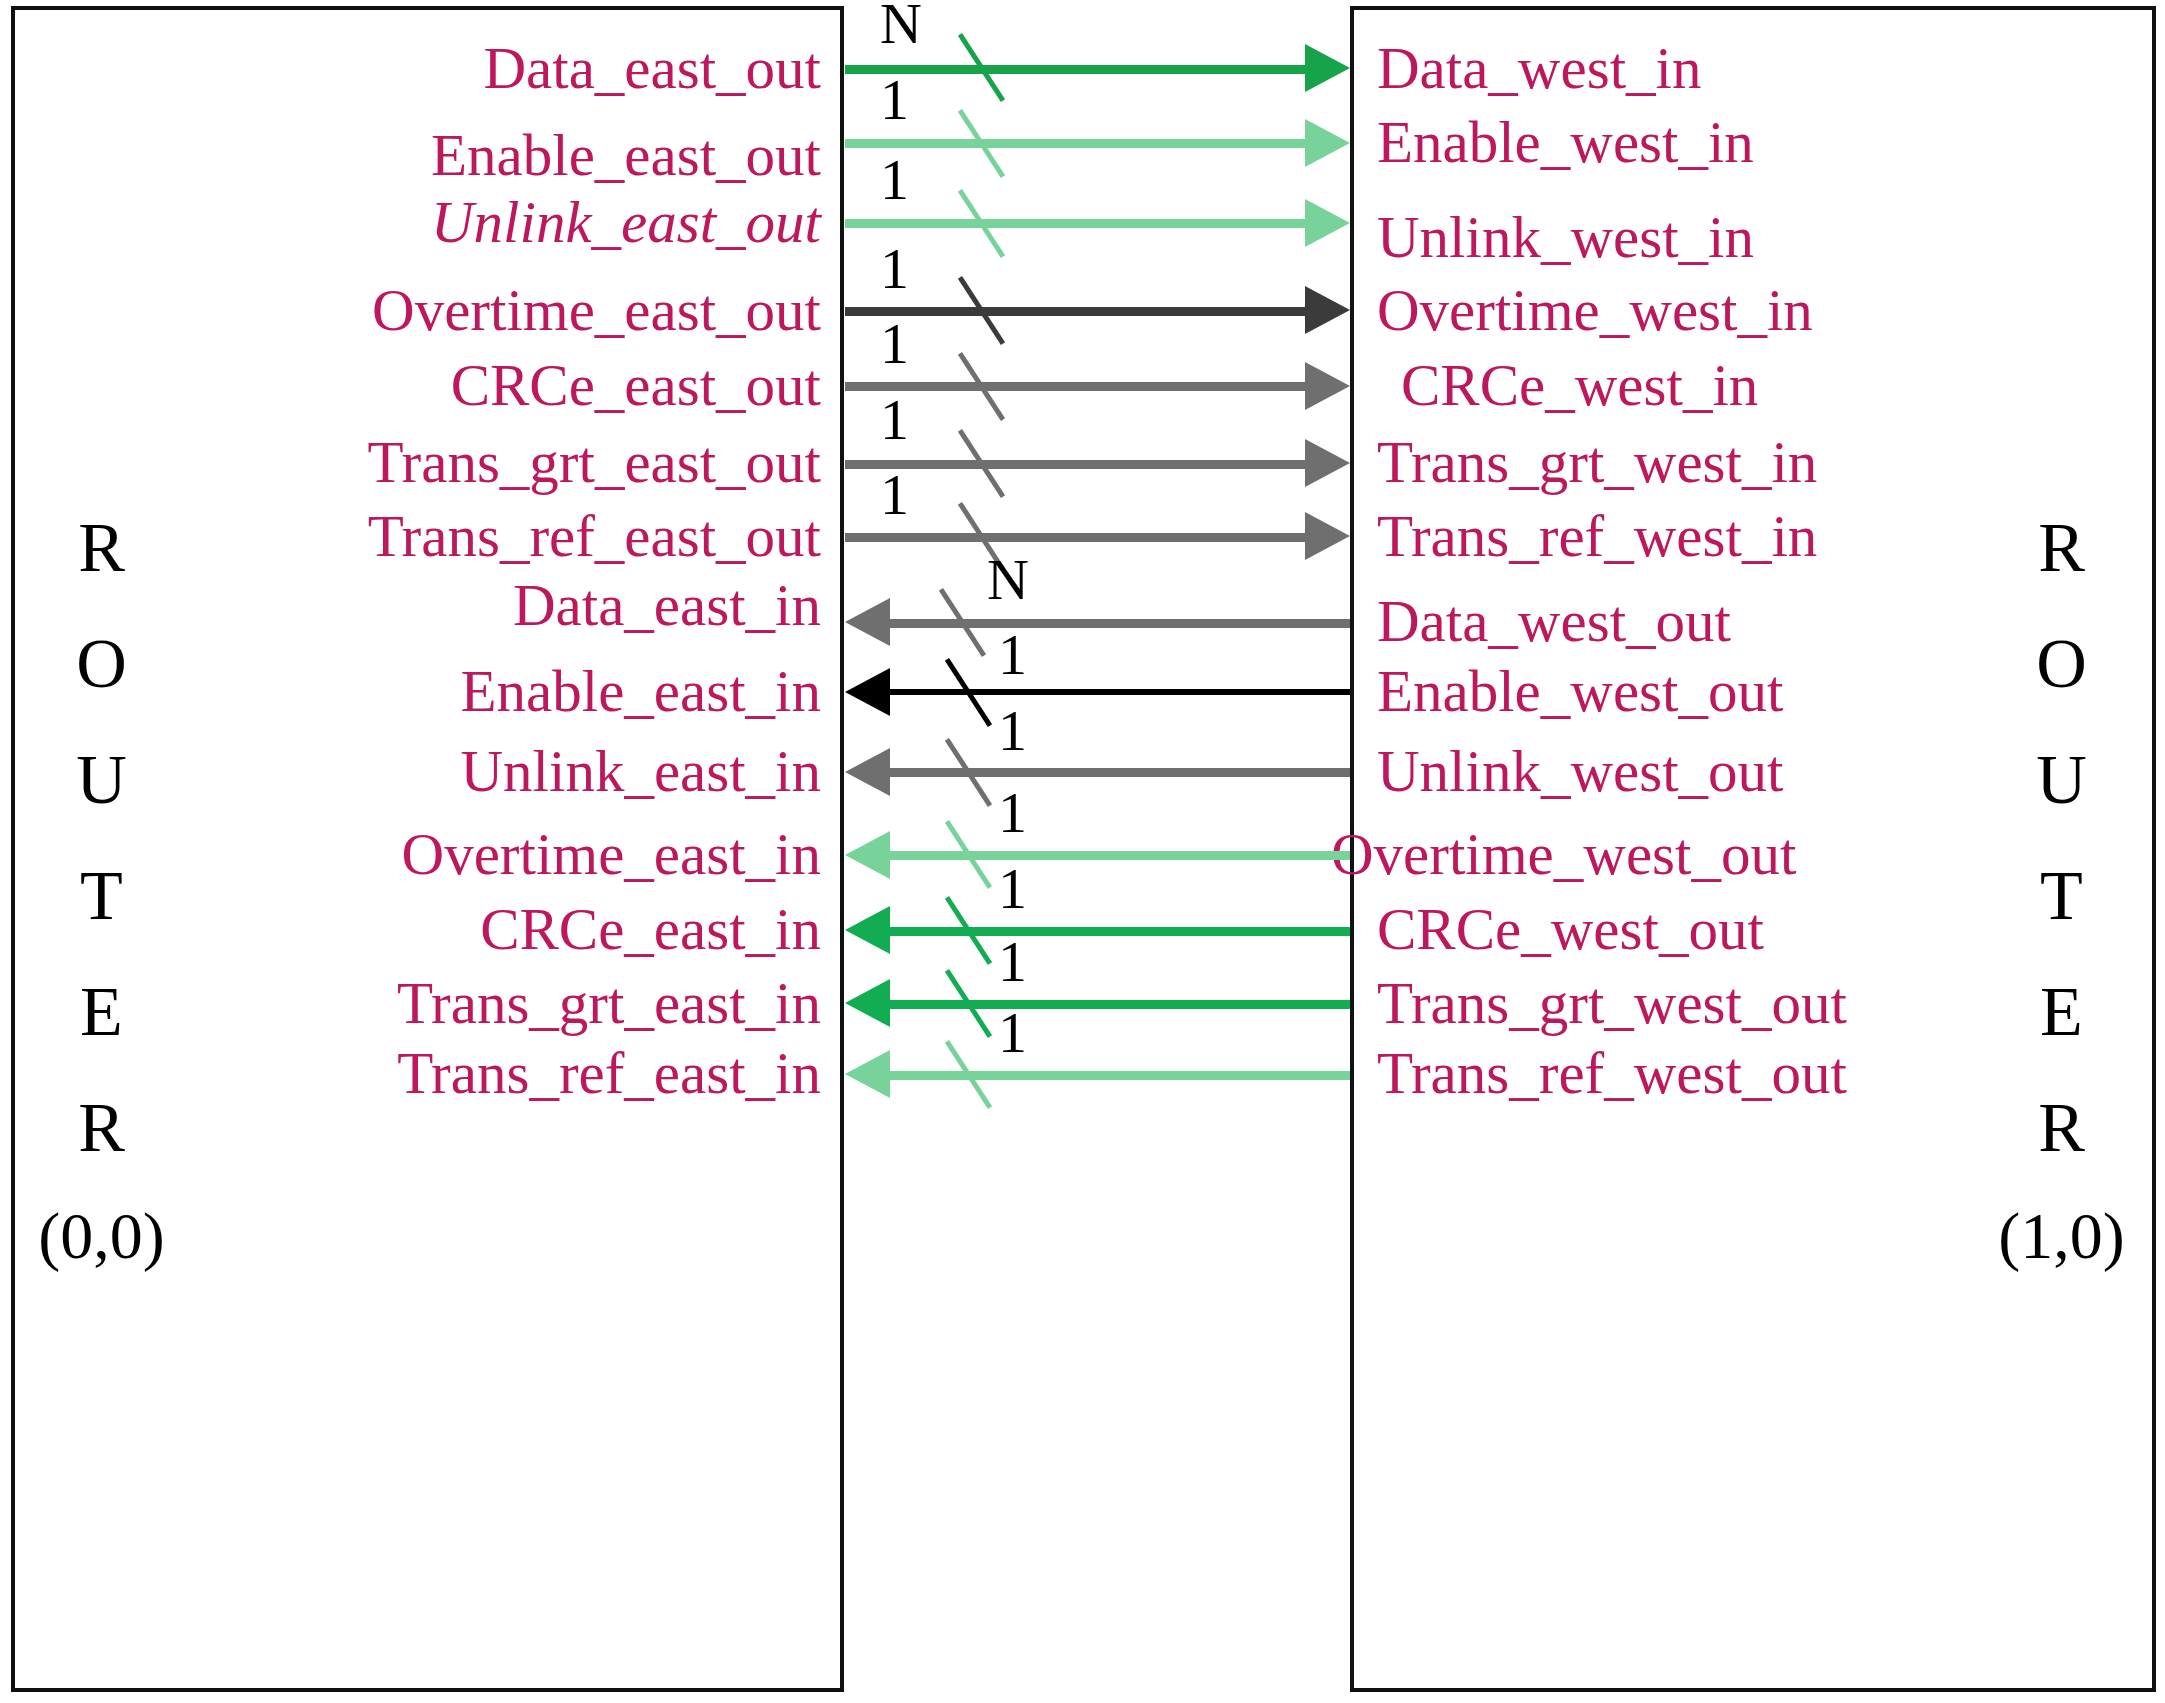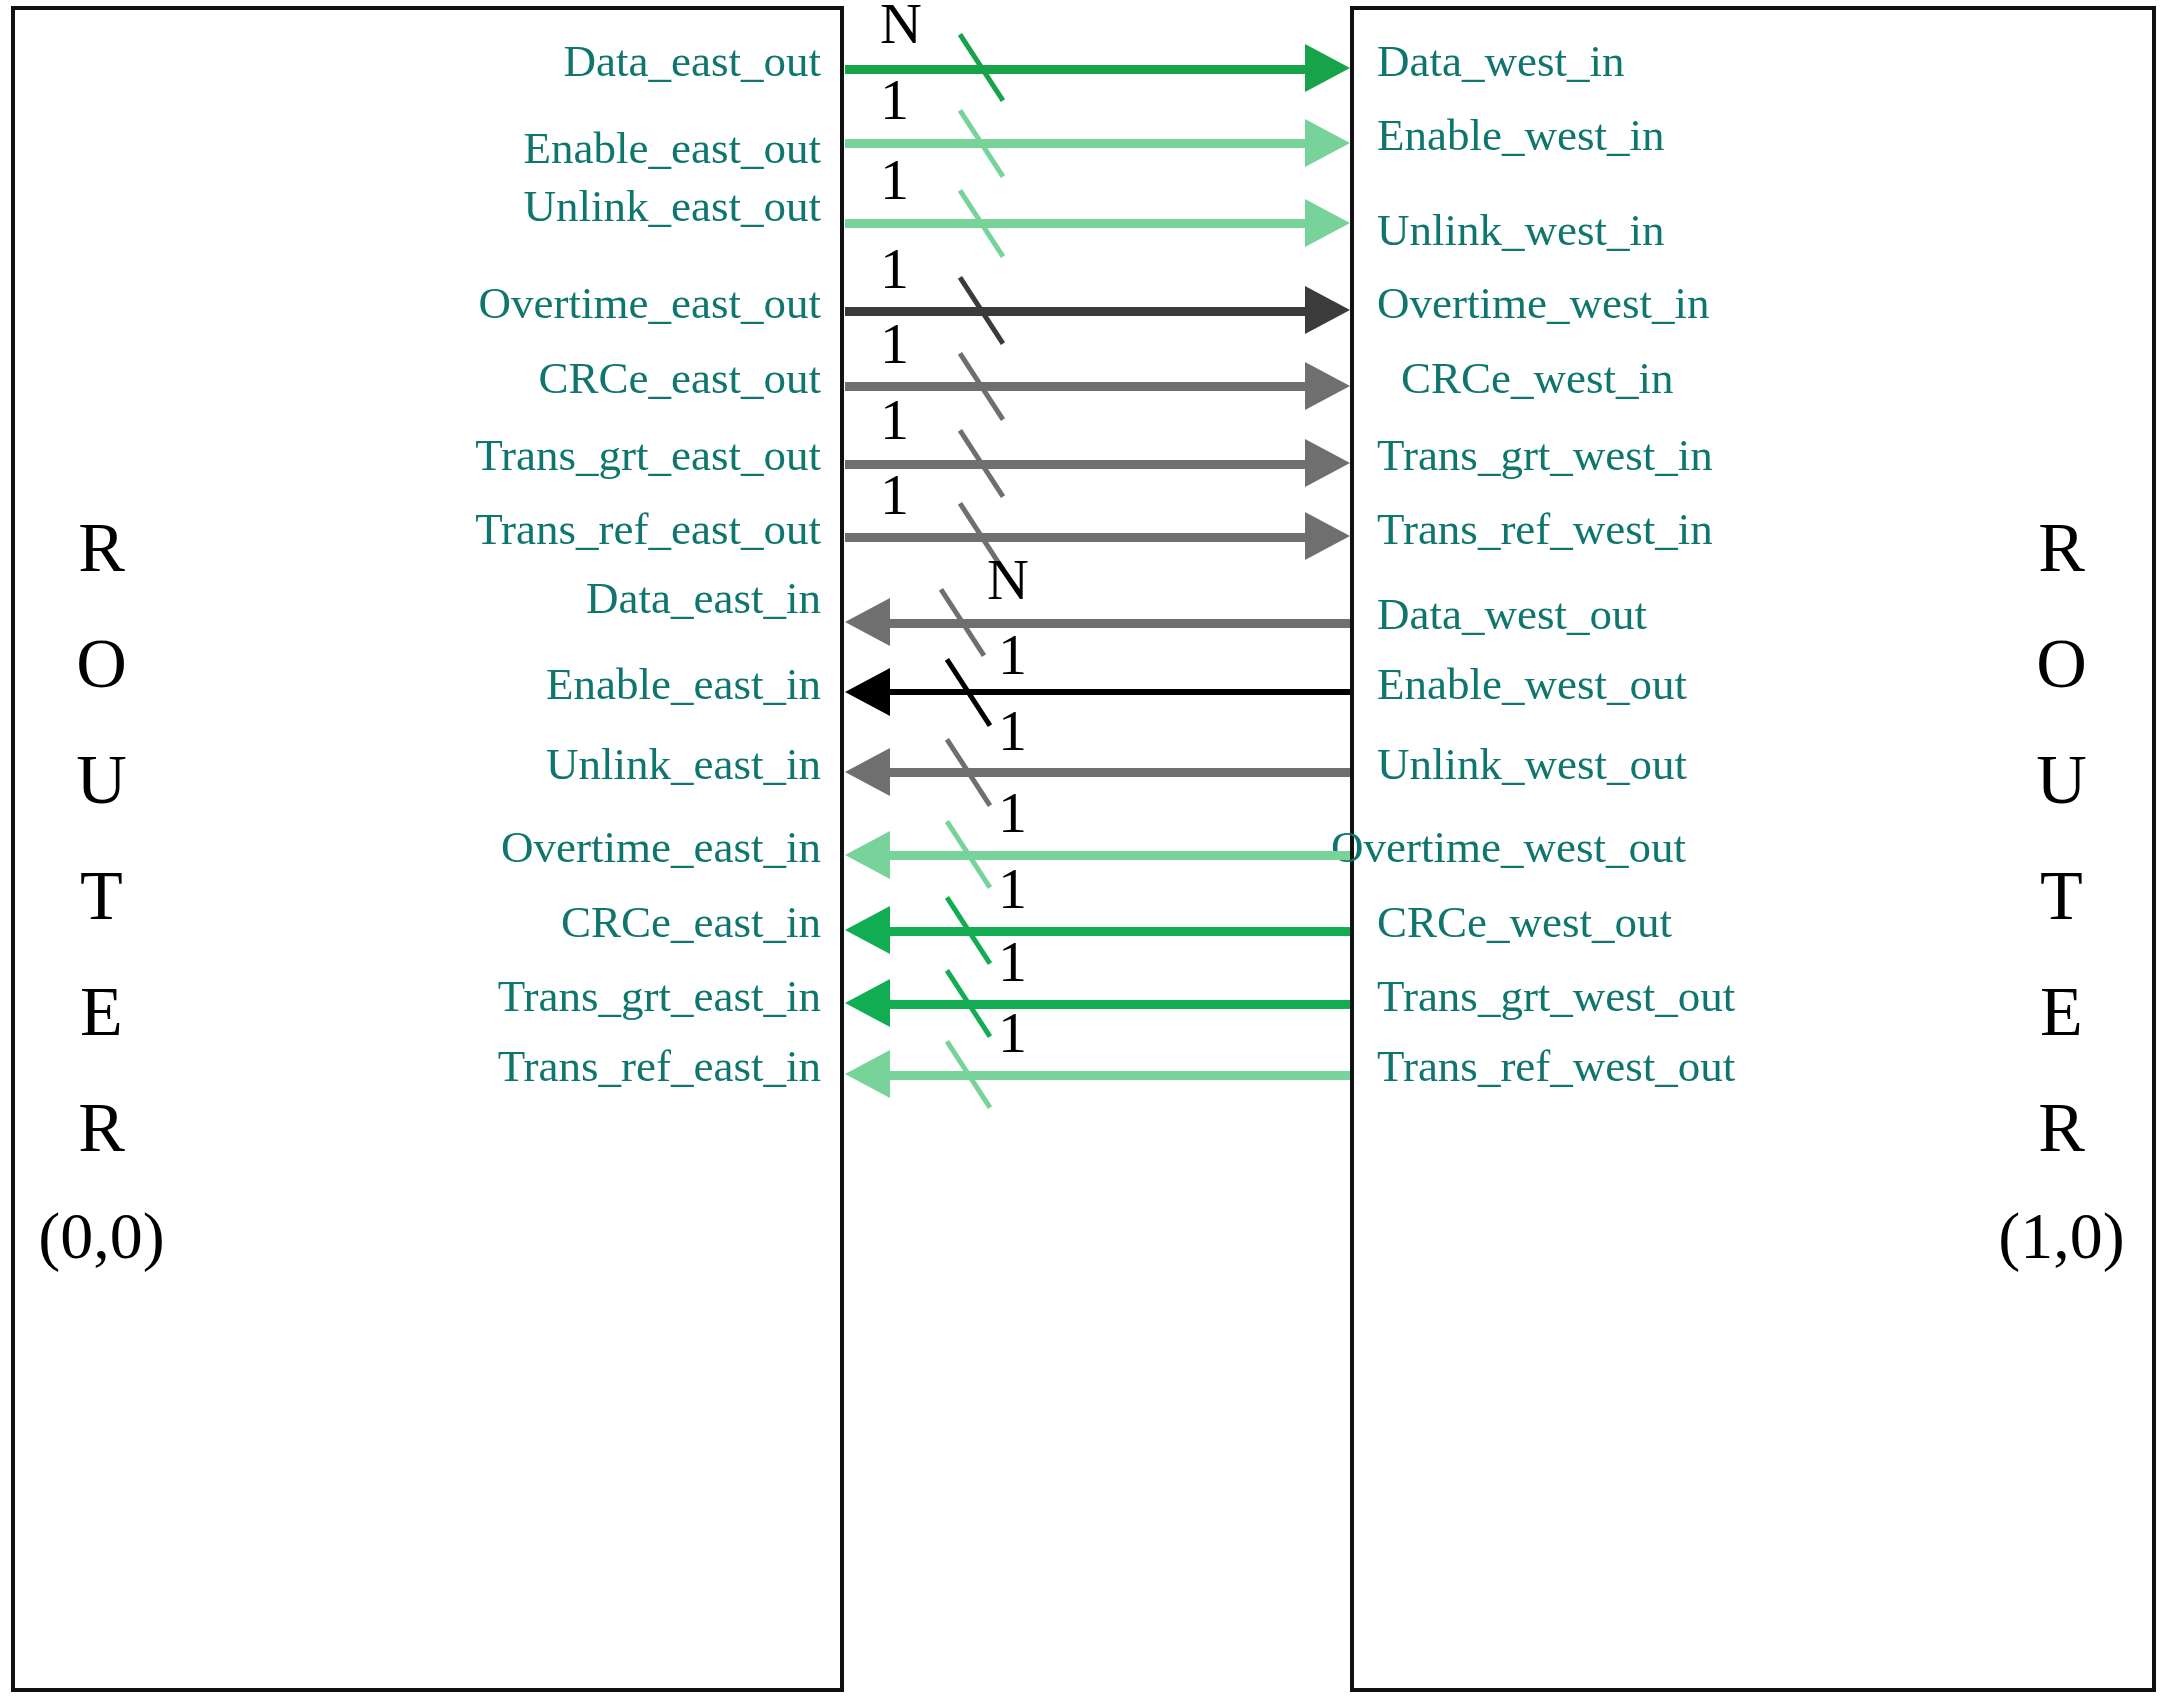--- a/index.html
+++ b/index.html
@@ -17,21 +17,21 @@
   .router-vertical{position:absolute;display:flex;flex-direction:column;
       align-items:center;justify-content:flex-start;font-size:70px;color:#000;
       line-height:1.0;}
   .router-vertical .ch{height:116px;display:flex;align-items:center;justify-content:center;}
   .router-coord{font-size:66px;color:#000;margin-top:17px;white-space:nowrap;}
 
   #router-left-label{left:17px;top:490px;width:169px;}
   #router-right-label{left:1977px;top:490px;width:169px;}
 
   
-  .port-label{position:absolute;font-size:45px;color:#0f766e;white-space:nowrap;
+  .port-label{position:absolute;font-size:59px;color:#be185d;white-space:nowrap;
       line-height:1;}
   .port-label.right-align{text-align:right;}
 
   
   .wire{position:absolute;height:8.5px;}
   .wire.thin{height:5.6px;}
 
   
   .arrow-head{position:absolute;width:0;height:0;}
   .arrow-right{border-top:24.5px solid transparent;border-bottom:24.5px solid transparent;}
@@ -79,21 +79,21 @@
       <div class="wire" style="left: 845px; width: 460px; top: 65px; background: rgb(22, 163, 74);"></div>
       <div class="arrow-head arrow-right" style="top: 44px; left: 1305px; border-left: 45px solid rgb(22, 163, 74);"></div>
       <div class="slash" style="left: 979px; top: 28px; background: rgb(22, 163, 74);"></div>
       <div class="bitnum" style="left: 880px; top: -4.7px;">N</div>
       <div class="port-label right-align" style="right: 1345px; top: 126px;">Enable_east_out</div>
       <div class="port-label" style="left: 1377px; top: 113px;">Enable_west_in</div>
       <div class="wire" style="left: 845px; width: 460px; top: 139px; background: rgb(119, 211, 154);"></div>
       <div class="arrow-head arrow-right" style="top: 119px; left: 1305px; border-left: 45px solid rgb(119, 211, 154);"></div>
       <div class="slash" style="left: 979px; top: 104px; background: rgb(119, 211, 154);"></div>
       <div class="bitnum" style="left: 880px; top: 71px;">1</div>
-      <div class="port-label right-align" style="right: 1345px; top: 184px;">Unlink_east_out</div>
+      <div class="port-label right-align" style="right: 1345px; top: 193px; font-style: italic;">Unlink_east_out</div>
       <div class="port-label" style="left: 1377px; top: 208px;">Unlink_west_in</div>
       <div class="wire" style="left: 845px; width: 460px; top: 219px; background: rgb(119, 211, 154);"></div>
       <div class="arrow-head arrow-right" style="top: 199px; left: 1305px; border-left: 45px solid rgb(119, 211, 154);"></div>
       <div class="slash" style="left: 979px; top: 184px; background: rgb(119, 211, 154);"></div>
       <div class="bitnum" style="left: 880px; top: 151px;">1</div>
       <div class="port-label right-align" style="right: 1345px; top: 281px;">Overtime_east_out</div>
       <div class="port-label" style="left: 1377px; top: 281px;">Overtime_west_in</div>
       <div class="wire" style="left: 845px; width: 460px; top: 307px; background: rgb(59, 59, 59);"></div>
       <div class="arrow-head arrow-right" style="top: 286px; left: 1305px; border-left: 45px solid rgb(59, 59, 59);"></div>
       <div class="slash" style="left: 979px; top: 271px; background: rgb(59, 59, 59);"></div>

